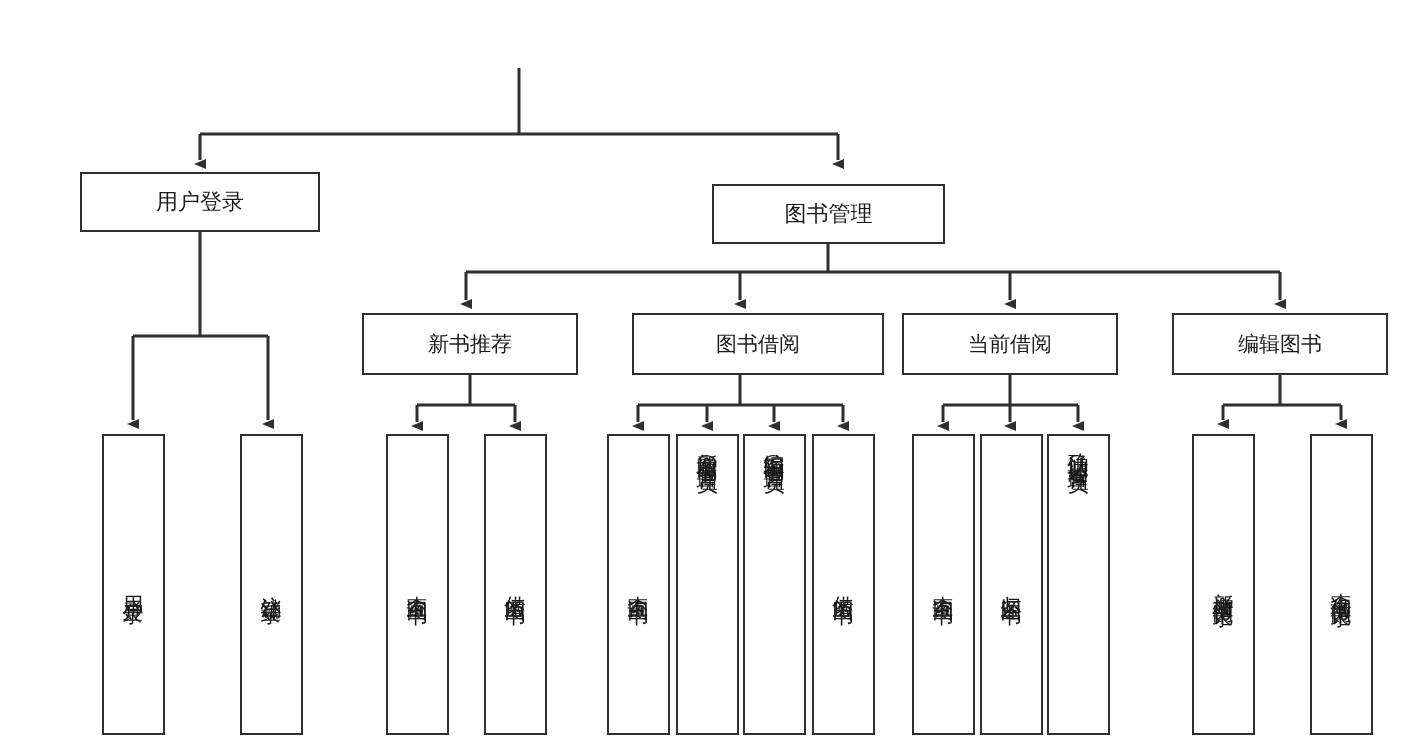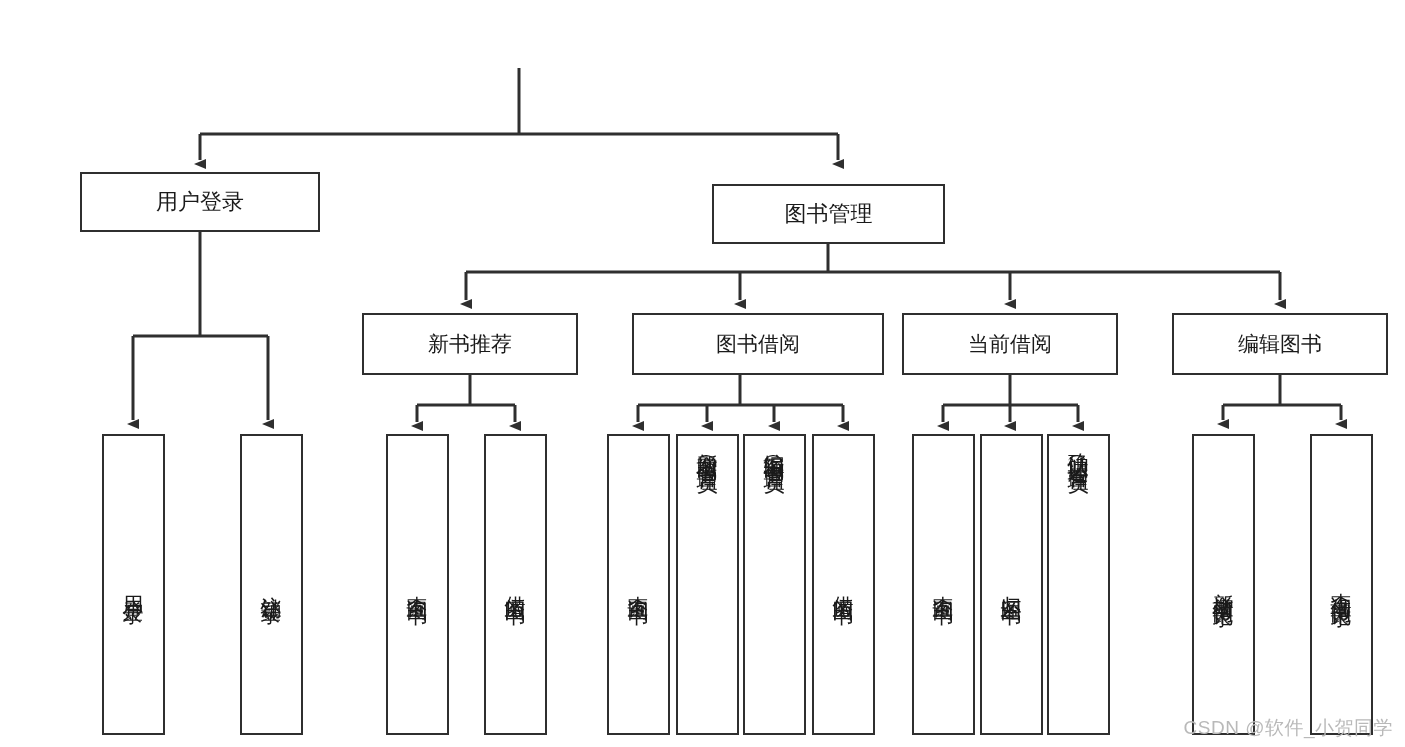--- a/index.html
+++ b/index.html
@@ -172,15 +172,14 @@
     <span class="vtext">确认归还（管理员）</span>
   </div>
 
   <div class="node leaf center-v" style="left:1192px;top:434px;width:63px;height:301px;">
     <span class="vtext">新增借阅记录</span>
   </div>
   <div class="node leaf center-v" style="left:1310px;top:434px;width:63px;height:301px;">
     <span class="vtext">查询借阅记录</span>
   </div>
 
-  <div class="watermark">CSDN @软件_小贺同学</div>
 
 </div>
 
 </body></html>

